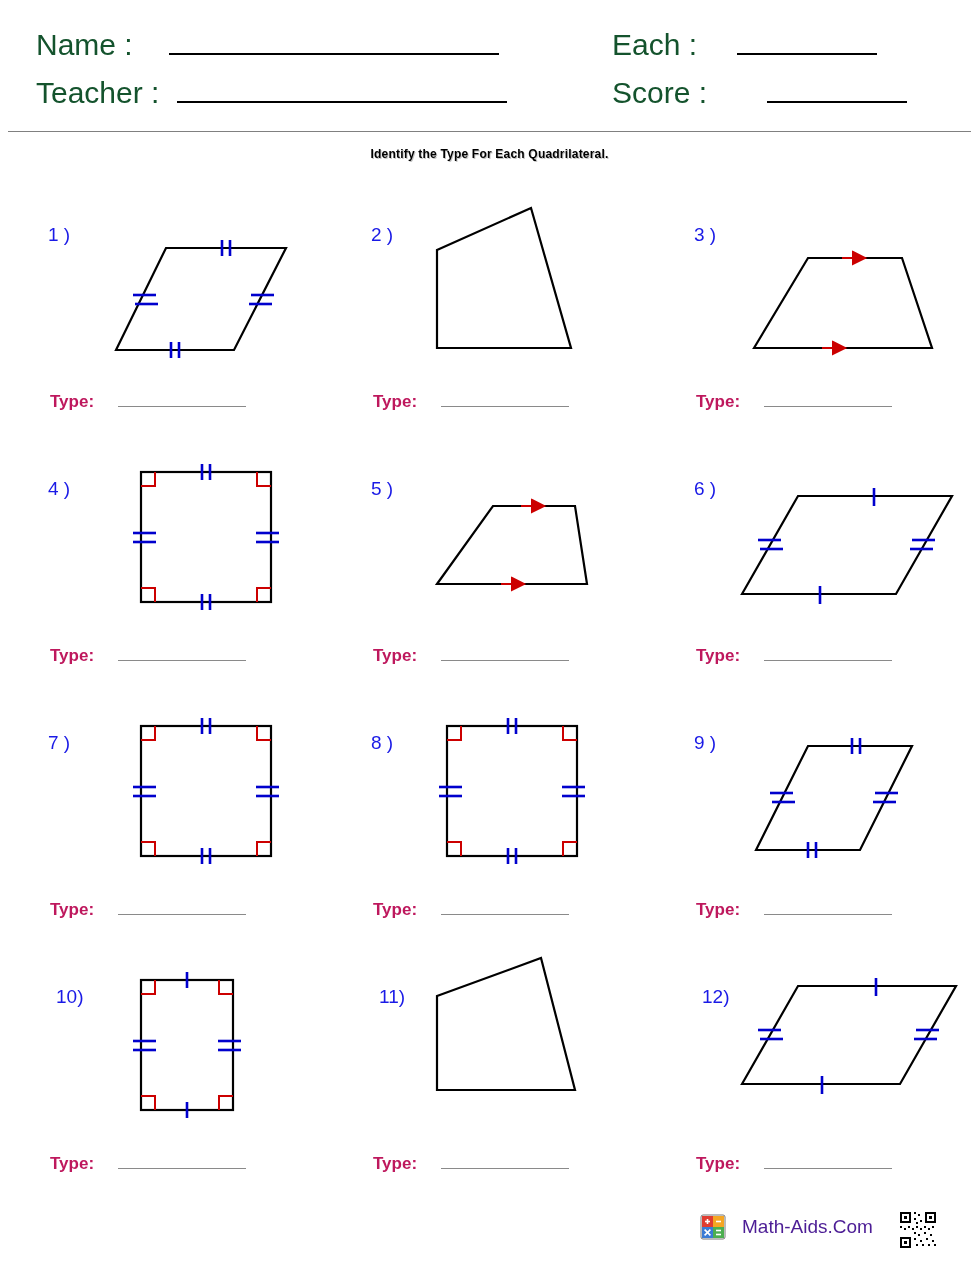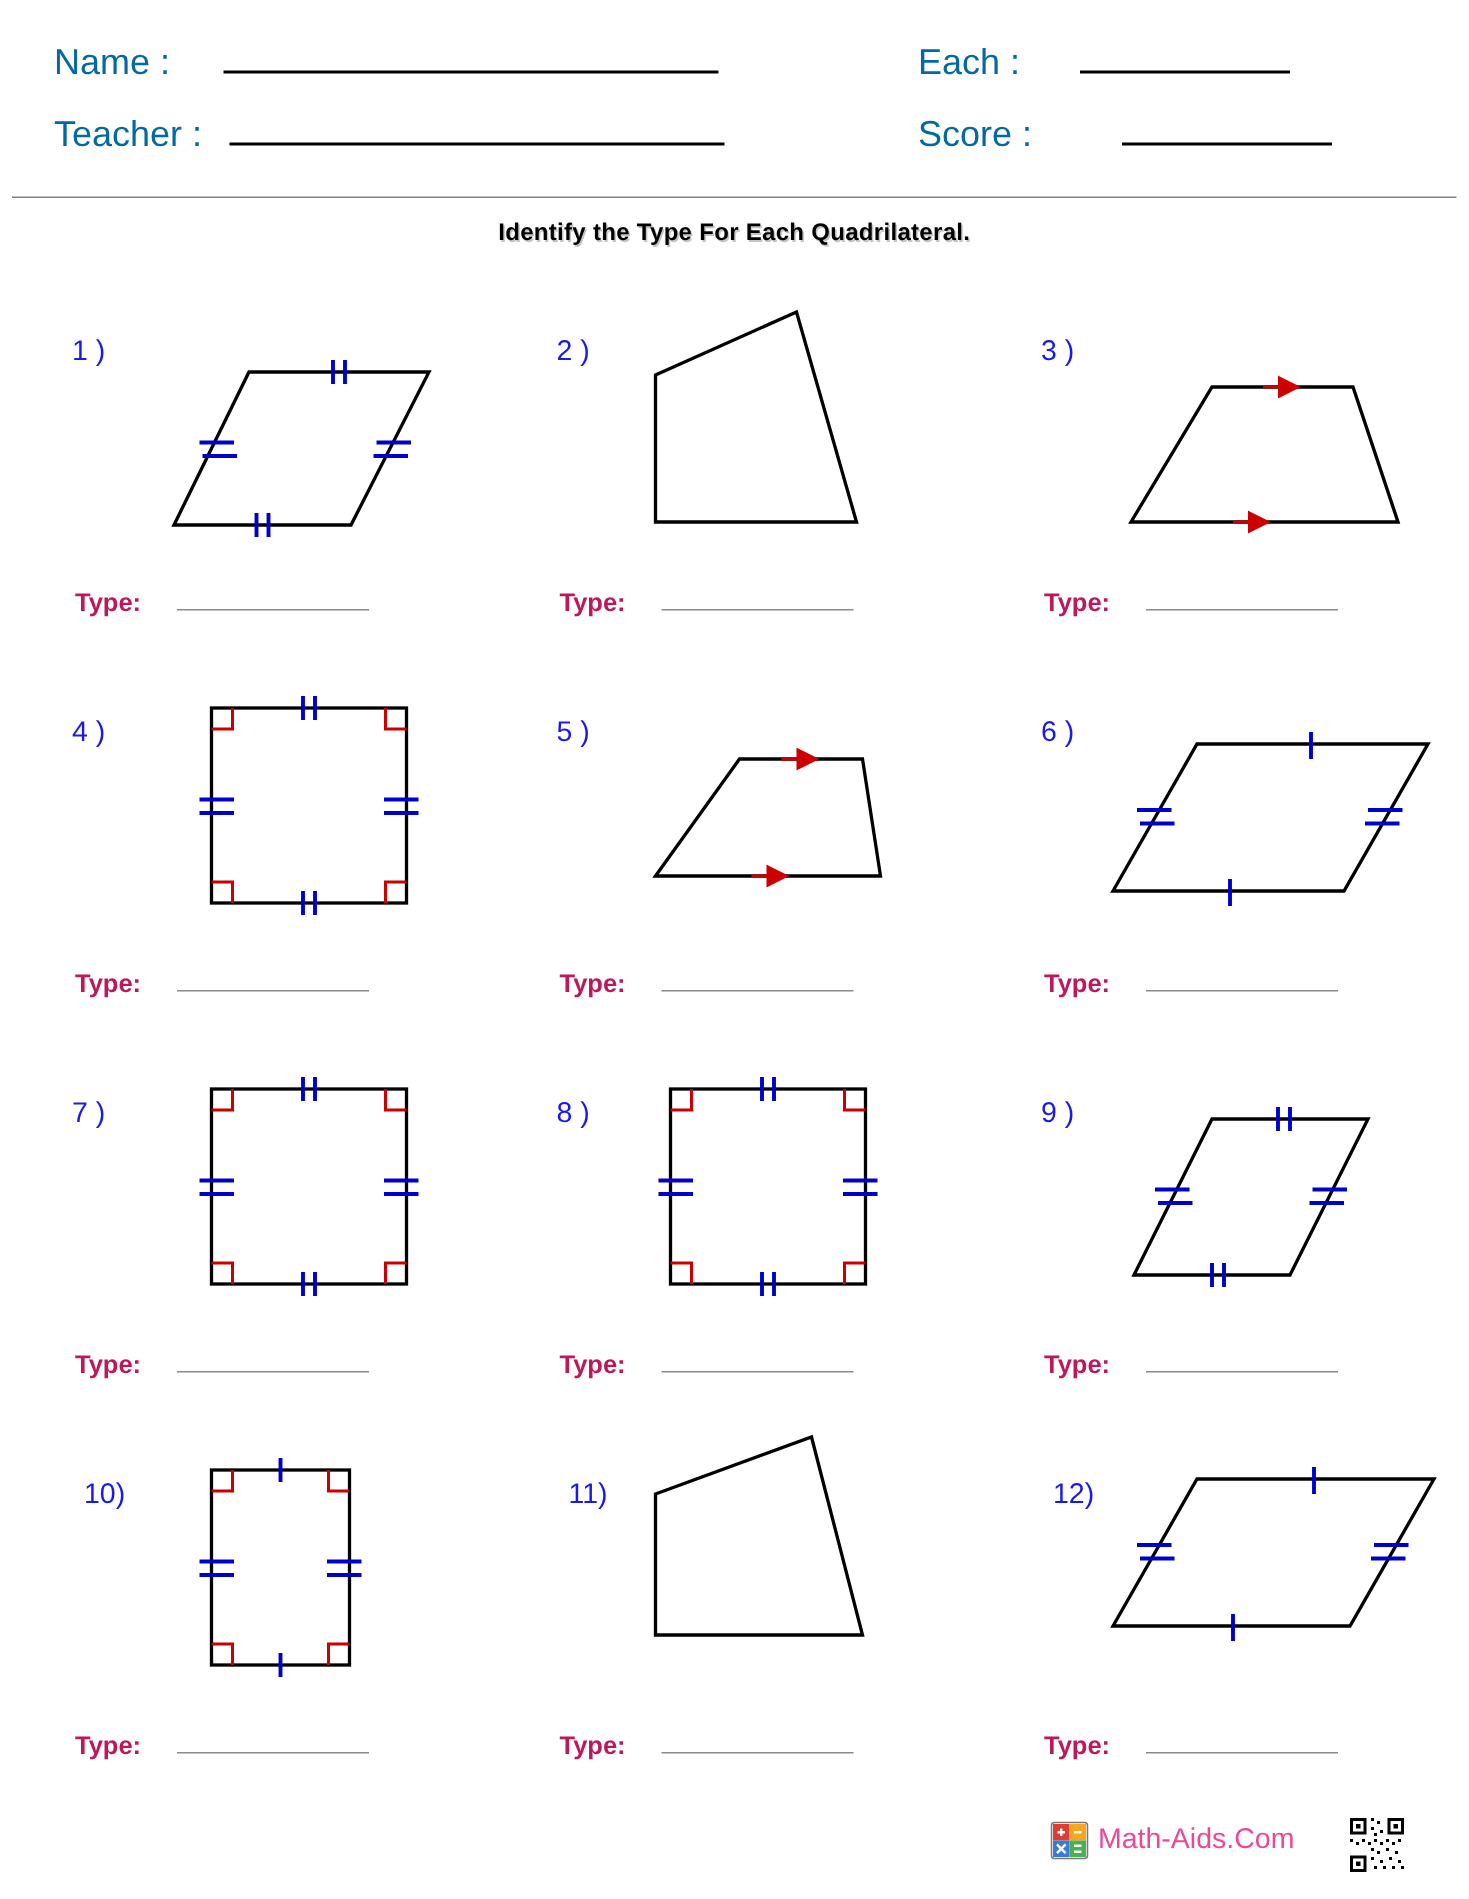--- a/index.html
+++ b/index.html
@@ -27,22 +27,22 @@
     left: 0; top: 0;
     width: 979px;
     height: 130px;
   }
   .hdr-row {
     position: absolute;
     display: flex;
     align-items: baseline;
   }
   .hdr-label {
-    font-size: 24px;
-    color: #0369a1;
+    font-size: 30px;
+    color: #14532d;
     white-space: nowrap;
   }
   .hdr-blank {
     display: inline-block;
     border-bottom: 2px solid #000;
     height: 1px;
   }
   .row-name  { left: 36px;  top: 28px; }
   .row-teach { left: 36px;  top: 76px; }
   .row-score { left: 612px; top: 28px; }
@@ -60,21 +60,21 @@
     width: 963px;
     height: 0;
     border-top: 1px solid #808080;
   }
 
   .title {
     position: absolute;
     left: 0; top: 147px;
     width: 979px;
     text-align: center;
-    font-size: 16px;
+    font-size: 12px;
     font-weight: bold;
     letter-spacing: 0.2px;
     text-shadow: 1px 1px 0 rgba(150,150,150,0.55);
   }
 
   
   .grid {
     position: absolute;
     left: 0;
     top: 182px;
@@ -147,23 +147,23 @@
     top: 10px;
     display: flex;
     align-items: center;
   }
   .brand-icon {
     width: 26px;
     height: 26px;
     display: block;
   }
   .brand-text {
-    margin-left: 6px;
+    margin-left: 16px;
     font-size: 19px;
-    color: #ec4899;
+    color: #4c1d95;
     font-family: "Liberation Sans", sans-serif;
   }
   .qr {
     position: absolute;
     left: 898px;
     top: 6px;
     width: 40px;
     height: 40px;
   }
 </style>

